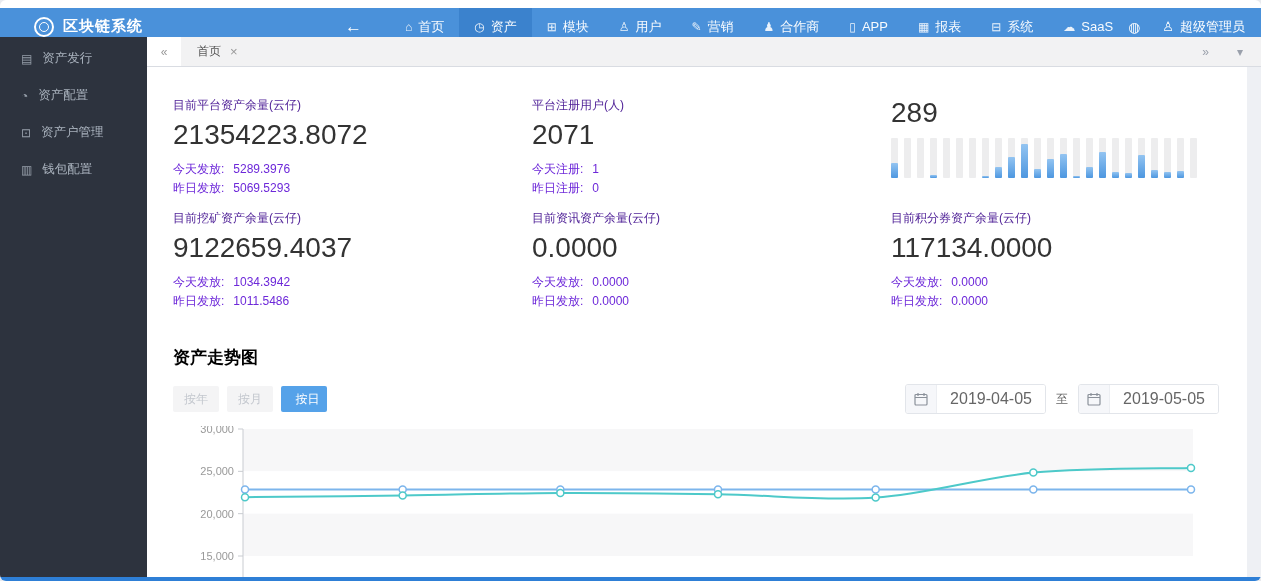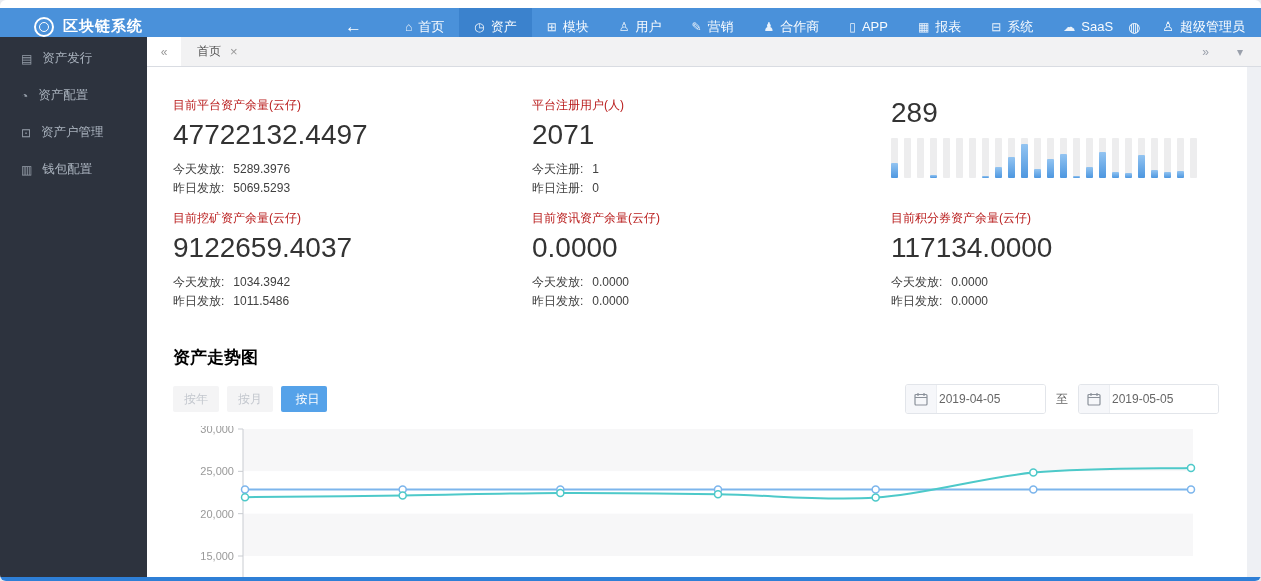--- a/index.html
+++ b/index.html
@@ -33,36 +33,36 @@
   .side-item{display:flex;align-items:center;gap:10px;height:37px;padding-left:21px;color:#a9b2bd;font-size:12.5px;cursor:pointer;}
   .side-icon{font-size:12px;opacity:.85;}
 
   
   .content{position:absolute;top:67px;left:147px;right:14px;bottom:4px;background:#fff;overflow:hidden;}
   .right-strip{position:absolute;top:67px;right:0;width:14px;bottom:4px;background:#eef0f4;}
   .bottom-edge{position:absolute;left:0;right:0;bottom:0;height:4px;background:#2e7fd6;}
 
   .cards{display:grid;grid-template-columns:359px 359px 1fr;padding:30px 0 0 26px;}
   .card{height:113px;}
-  .card-label{font-size:12px;color:#b91c1c;margin-bottom:5px;}
+  .card-label{font-size:12px;color:#4c1d95;margin-bottom:5px;}
   .card-value{font-size:28px;color:#333;margin-bottom:9px;}
-  .card-row{font-size:12px;color:#404040;line-height:19px;}
+  .card-row{font-size:12px;color:#6d28d9;line-height:19px;}
   .card-row .v{margin-left:9px;}
   .bars{display:flex;align-items:flex-end;gap:6px;height:40px;margin-top:3px;}
   .bar{width:7px;height:100%;background:#ededee;border-radius:1px;display:flex;align-items:flex-end;}
   .bar-fill{width:100%;background:linear-gradient(#93c4f1,#4d97e0);border-radius:1px;}
 
   .trend-title{margin:23px 0 0 26px;font-size:17px;font-weight:bold;color:#000000;}
   .trend-toolbar{margin:15px 28px 0 26px;display:flex;align-items:center;}
   .btn{min-width:46px;height:26px;border:none;border-radius:2px;background:#f4f4f5;color:#c3c7ce;font-size:12px;margin-right:8px;cursor:pointer;font-family:inherit;}
   .btn.active{background:#55a2e9;color:#fff;padding-left:13px;}
   .date-range{margin-left:auto;display:flex;align-items:center;}
   .date-group{display:flex;align-items:stretch;border:1px solid #e2e5ea;border-radius:3px;overflow:hidden;height:28px;background:#fff;}
   .cal-btn{width:30px;background:#f6f7fa;display:flex;align-items:center;justify-content:center;border-right:1px solid #eceef2;cursor:pointer;}
-  .date-input{width:104px;border:none;text-align:left;font-size:12px;color:#666;outline:none;background:#fff;font-family:inherit;}
+  .date-input{width:104px;border:none;text-align:center;font-size:16px;color:#666;outline:none;background:#fff;font-family:inherit;}
   .sep{margin:0 10px;font-size:12px;color:#666;}
 
   .chart-wrap{position:relative;margin-top:12px;height:170px;overflow:hidden;}
 </style>
 </head>
 <body>
 
 <div class="screen">
 
   <header class="topnav">
@@ -151,21 +151,21 @@
         <span class="side-icon">▥</span>
         <span>钱包配置</span>
       </div>
   </aside>
 
   <main class="content">
 
     <section class="cards">
       <div class="card">
         <div class="card-label">目前平台资产余量(云仔)</div>
-        <div class="card-value">47722132.4497</div>
+        <div class="card-value">21354223.8072</div>
         <div class="card-row"><span>今天发放:</span><span class="v">5289.3976</span></div>
         <div class="card-row"><span>昨日发放:</span><span class="v">5069.5293</span></div>
       </div>
       <div class="card">
         <div class="card-label">平台注册用户(人)</div>
         <div class="card-value">2071</div>
         <div class="card-row"><span>今天注册:</span><span class="v">1</span></div>
         <div class="card-row"><span>昨日注册:</span><span class="v">0</span></div>
       </div>
       <div class="card">

